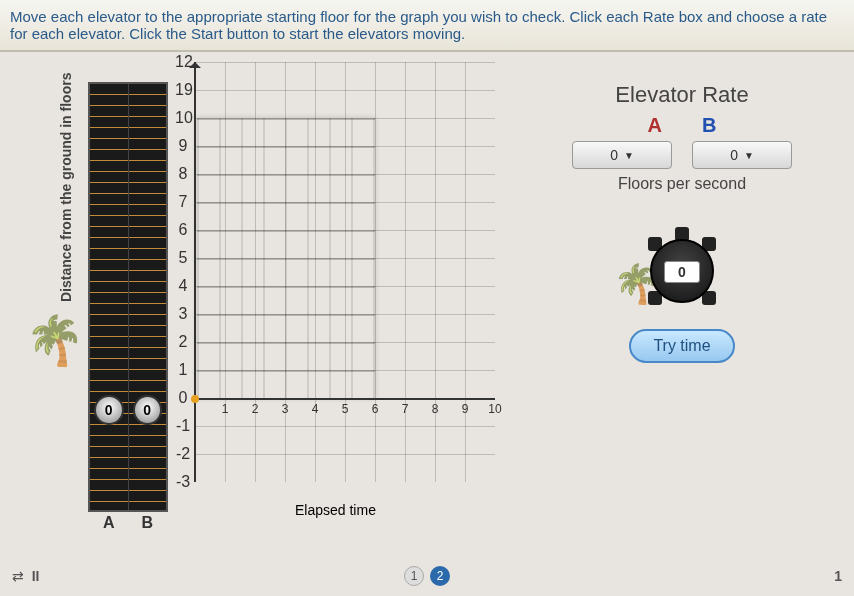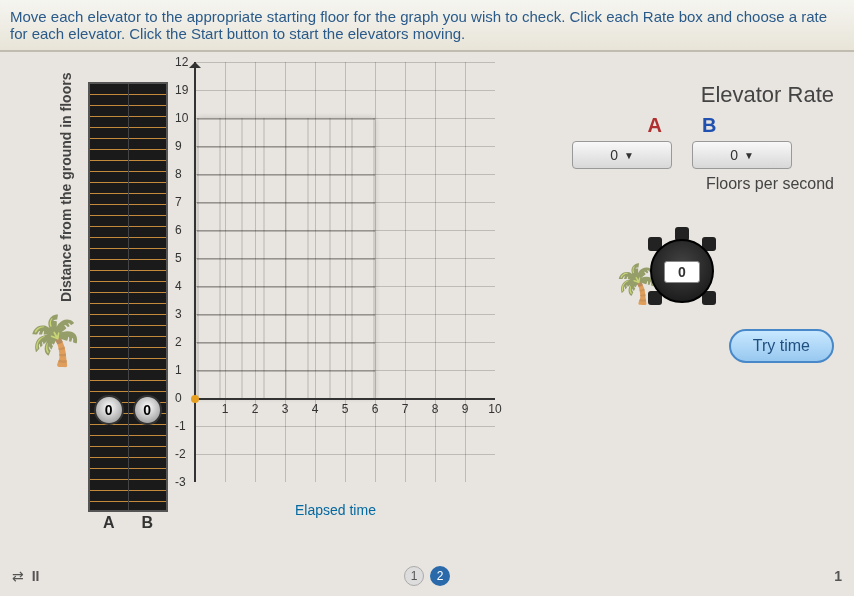--- a/index.html
+++ b/index.html
@@ -114,50 +114,50 @@
     position: absolute;
     color: #5a7a4a;
     font-size: 38px;
     opacity: 0.7;
   }
   .palm1 { left: 25px; top: 260px; font-size: 48px;}
   .palm2 { left: 438px; top: 200px; }
   .ytick {
     position: absolute;
     left: 0px;
-    font-size: 12px;
+    font-size: 16px;
     color: #333;
     transform: translateY(-50%);
-    text-align: left;
+    text-align: center;
     width: 16px;
   }
   .xtick {
     position: absolute;
     top: 340px;
     font-size: 12px;
     color: #333;
     transform: translateX(-50%);
   }
   .xlabel {
     position: absolute;
     left: 120px;
     top: 440px;
-    color: #0369a1;
+    color: #000000;
     font-size: 14px;
     font-weight: 500;
   }
   .axis-y { position:absolute; left:19px; top:0; width:2px; height:420px; background:#333;}
   .axis-x { position:absolute; left:19px; top:336px; height:2px; width:301px; background:#333;}
   .arrow-up {position:absolute; left:14px; top:-6px; width:0;height:0;border:6px solid transparent;border-bottom-color:#333;}
   .origin-dot {position:absolute; left:16px; top:333px; width:8px;height:8px;border-radius:50%;background:#e8a020;}
 
   .controls {
     flex: 1;
     padding: 30px 20px 0 10px;
-    text-align: right;
+    text-align: center;
     color: #333;
   }
   .rate-title { font-size: 22px; color: #444; margin-bottom: 6px; font-weight: 500;}
   .rate-row { display: flex; justify-content: center; gap: 40px; margin-bottom: 4px;}
   .rate-col { font-size: 20px; font-weight: 600;}
   .rate-col.a { color: #b03030;}
   .rate-col.b { color: #2050b0;}
   .select-row { display: flex; justify-content: center; gap: 20px; margin-bottom: 6px;}
   .rate-select {
     width: 100px; height: 28px;

